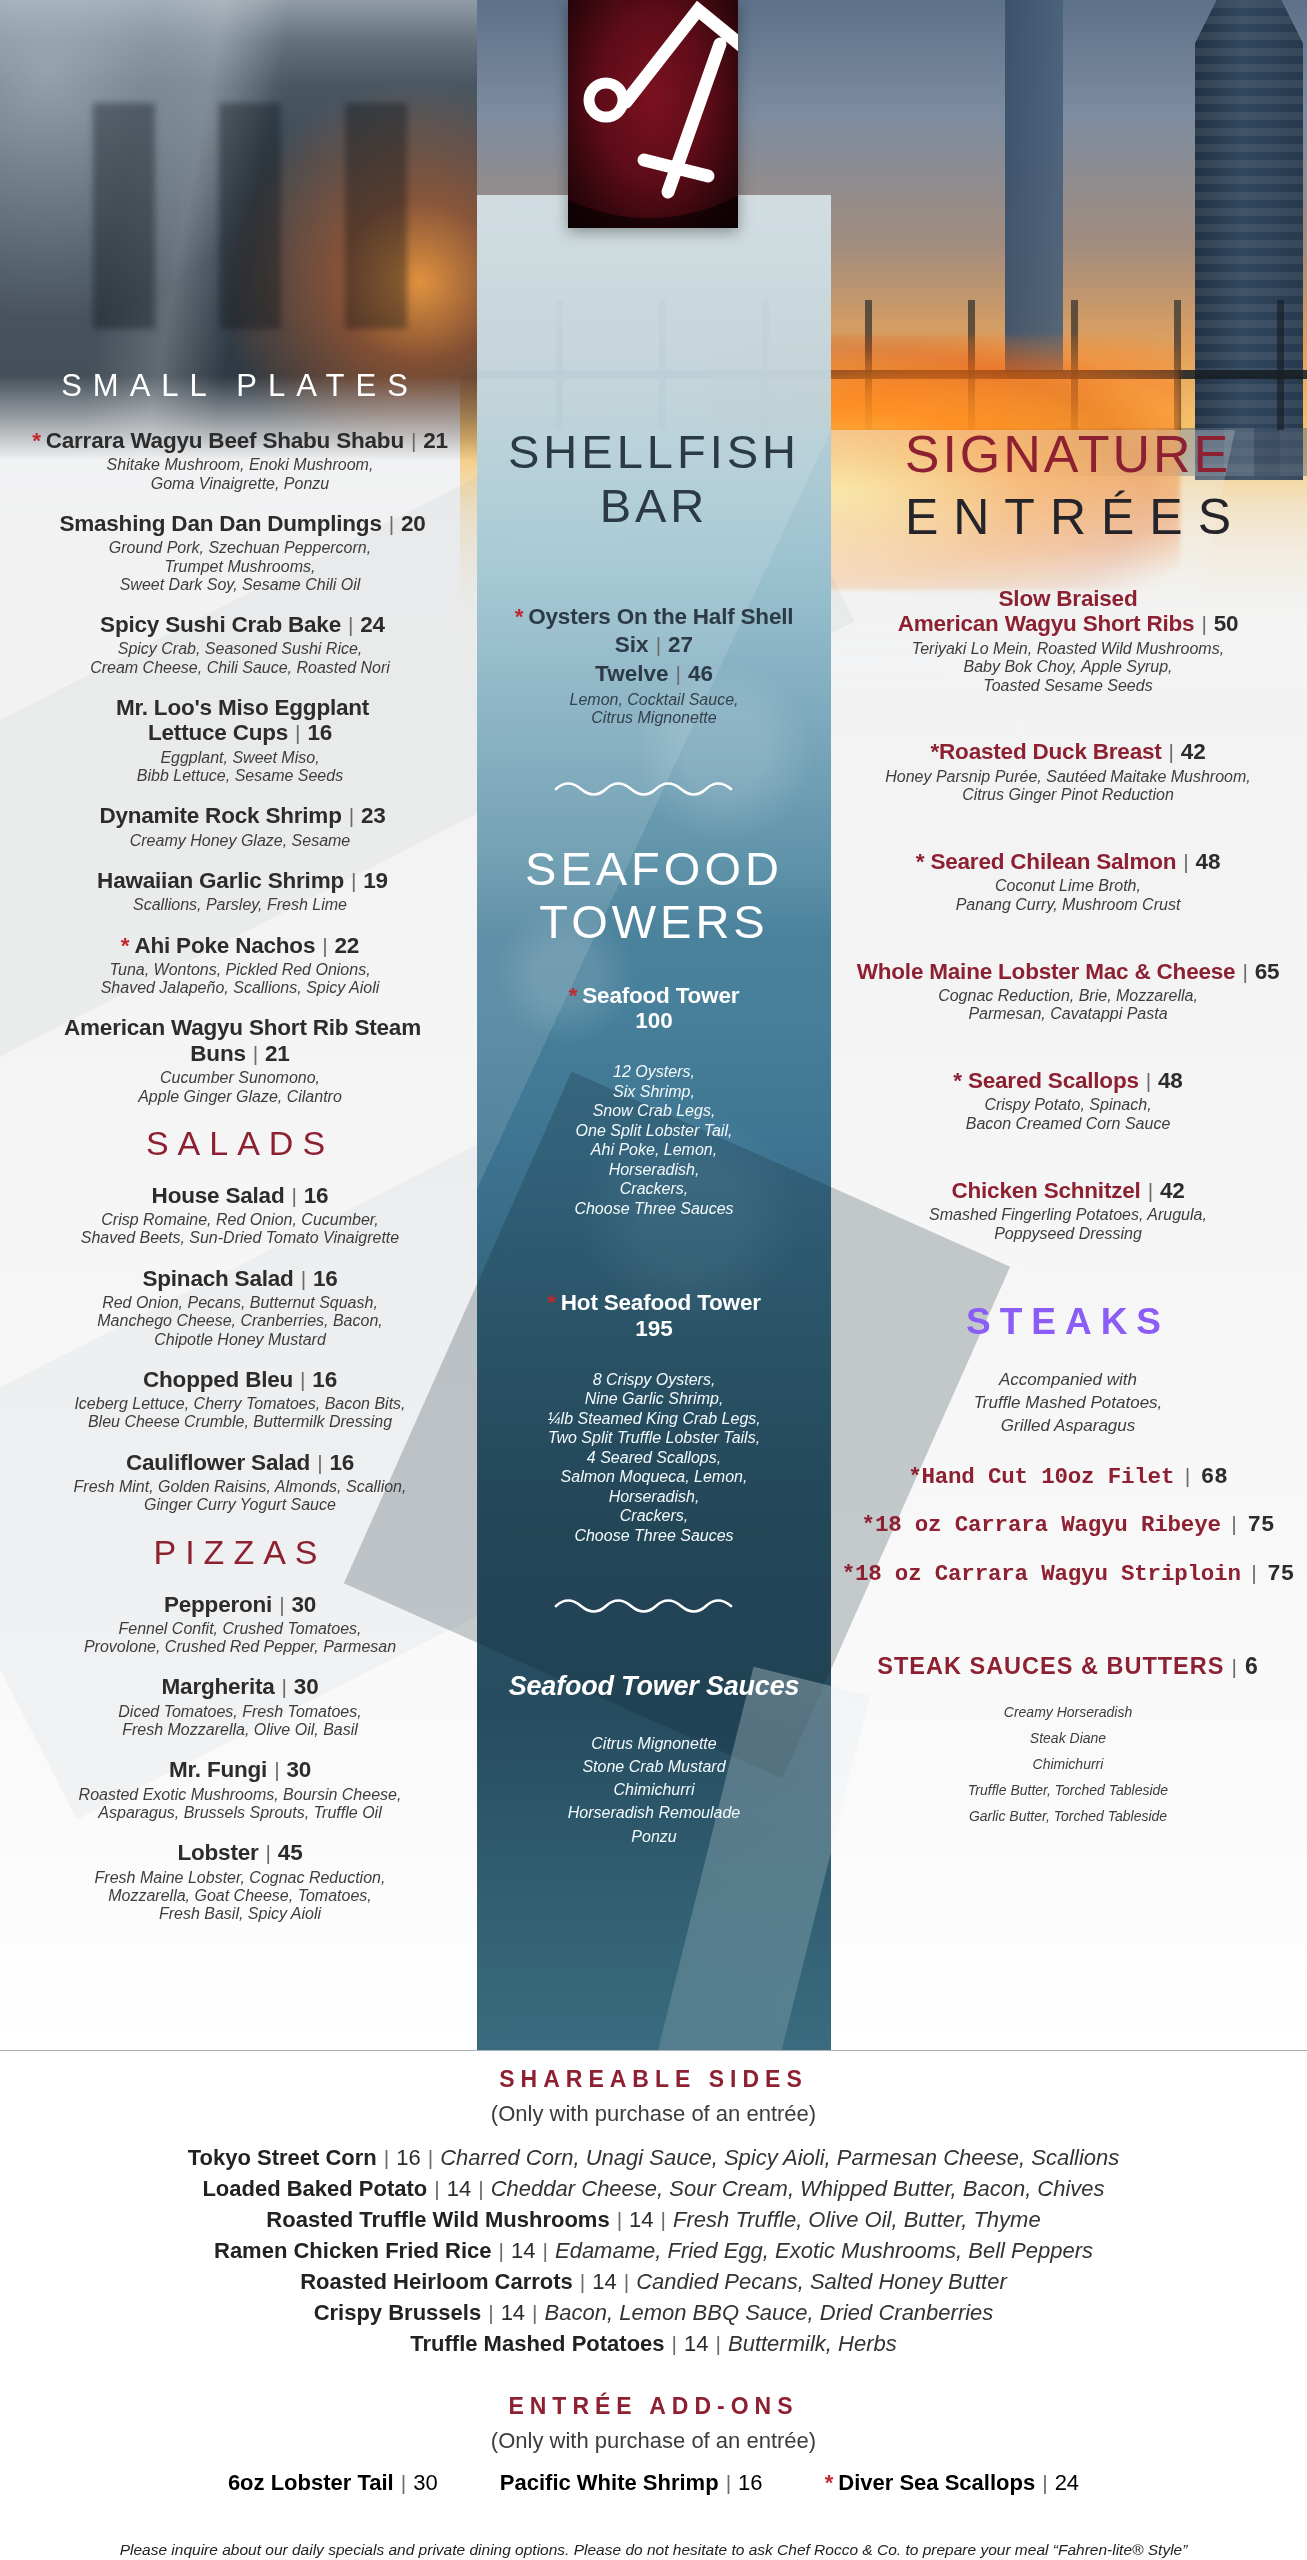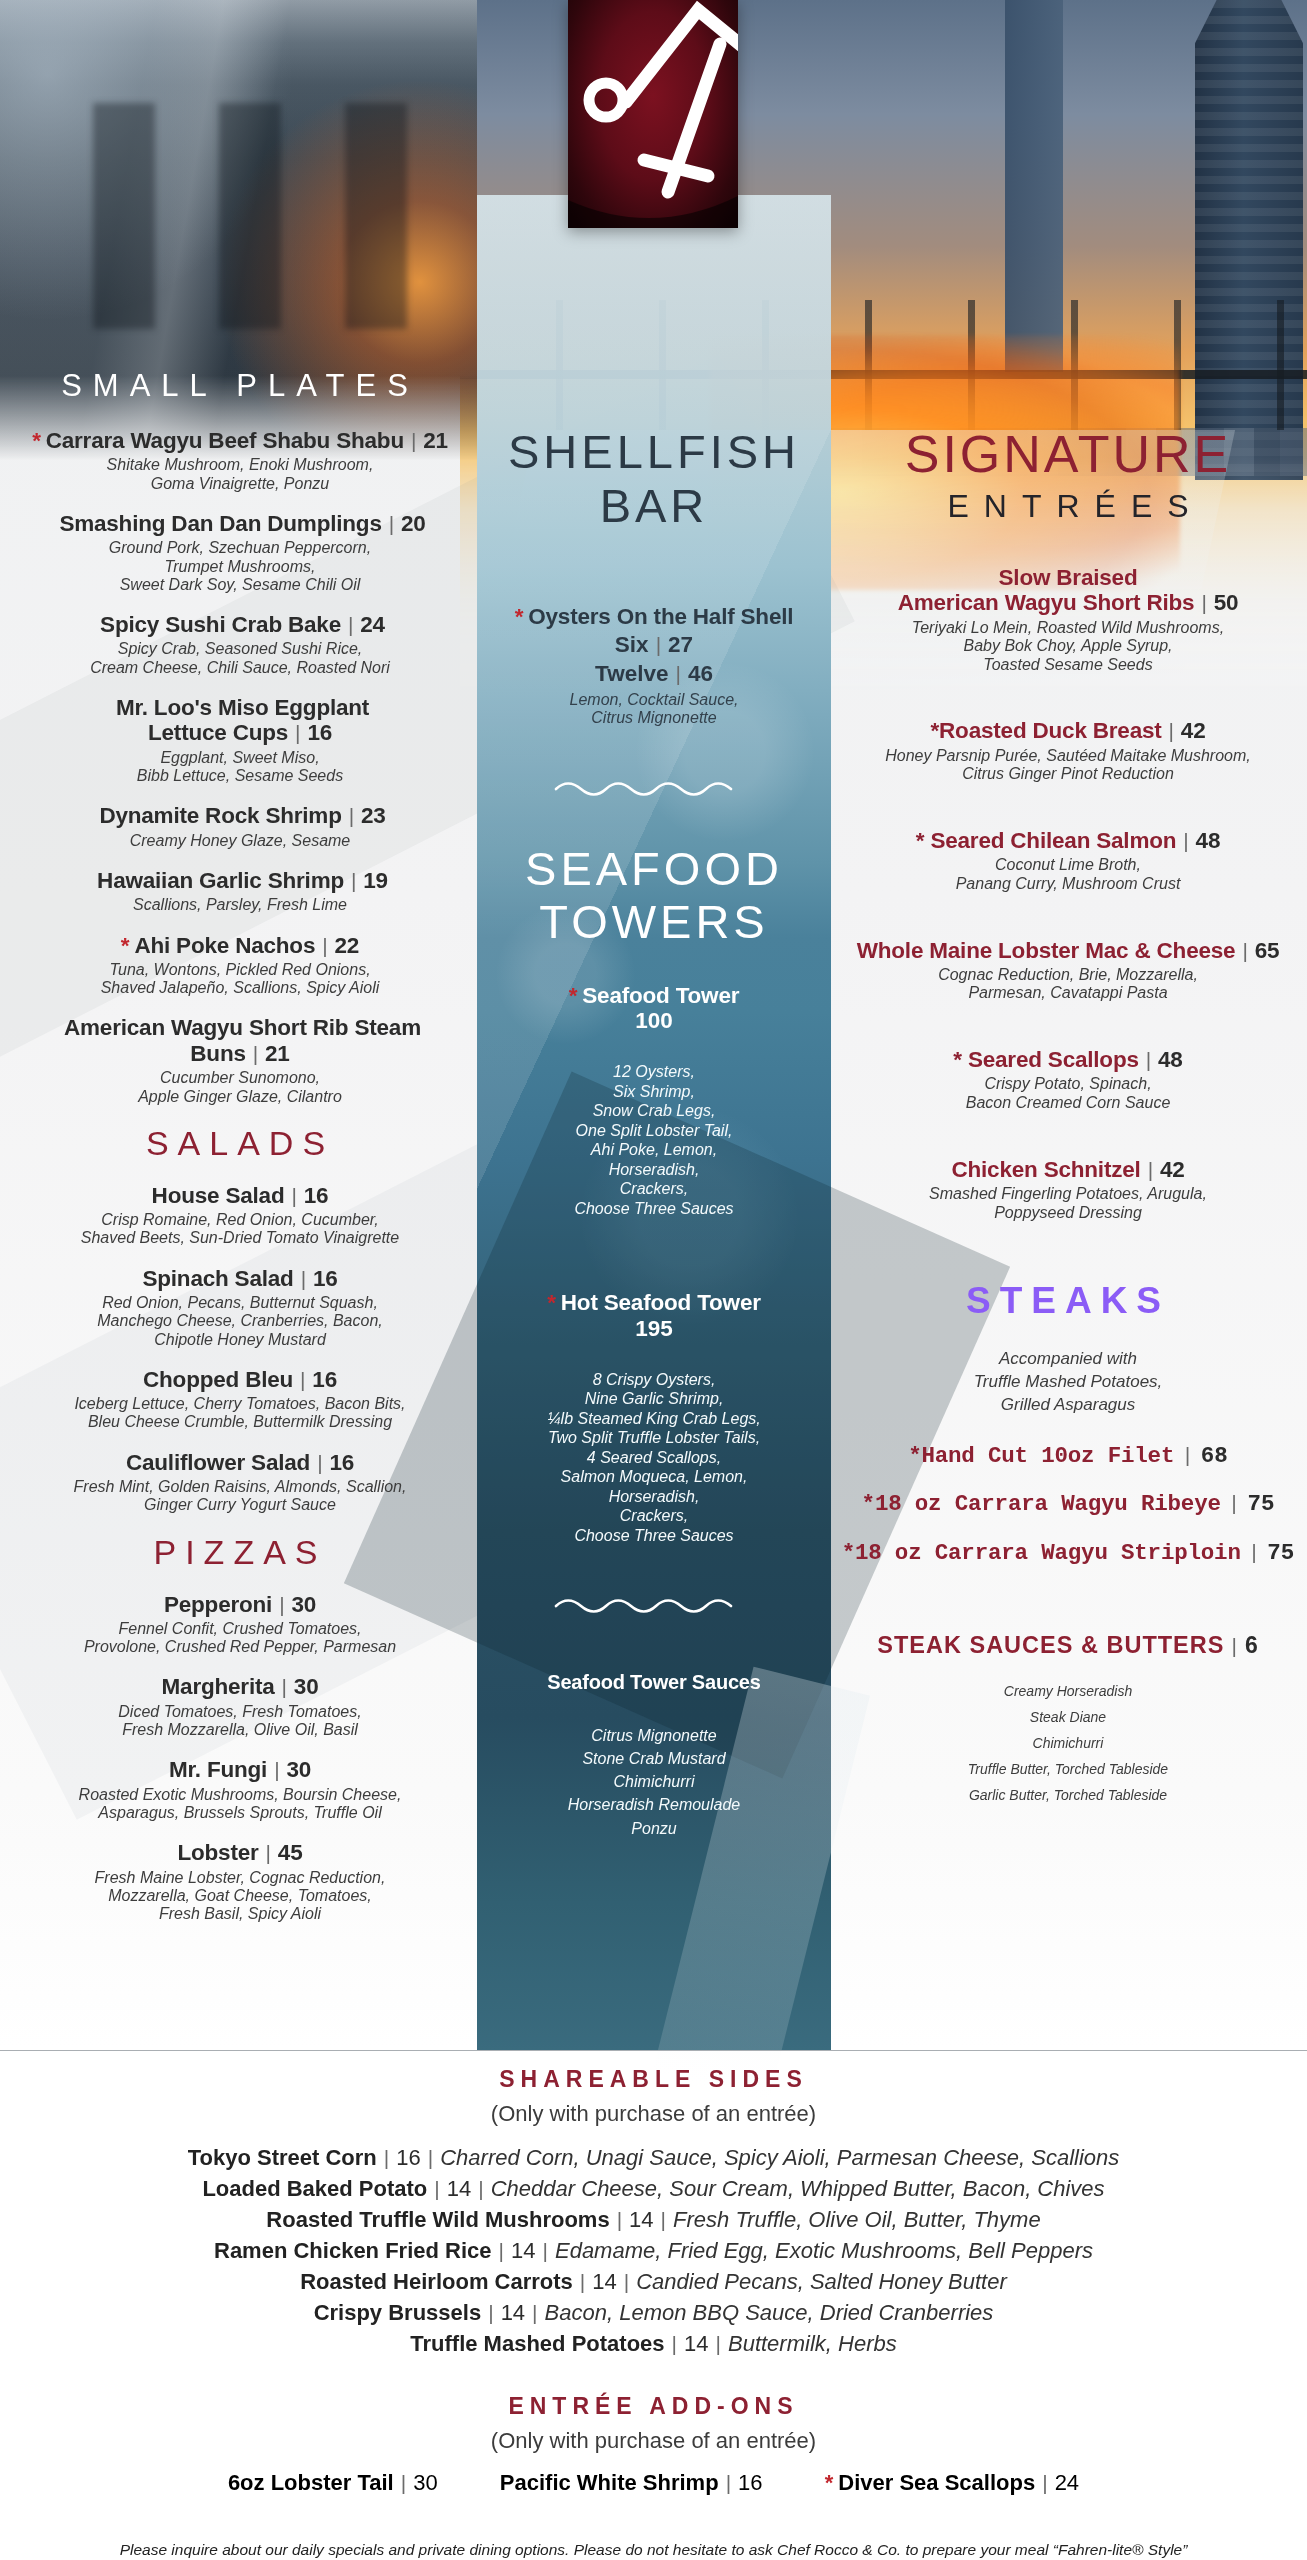--- a/index.html
+++ b/index.html
@@ -91,21 +91,21 @@
   .right-col{position:absolute;left:836px;top:424px;width:464px;text-align:center;z-index:5;}
   .right-col .nm{color:#8d2132;}
   .right-col .ds{line-height:1.16;}
   .mid-dark{color:#2c3a46;}
   .mid-dark .nm,.mid-dark .pr{color:#2c3a46;}
   .mid-dark .ds{color:#33414c;}
   .mid-white,.mid-white .nm,.mid-white .pr{color:#fff;}
   .mid-white .ds{color:#f4fafc;}
   .optline{font-weight:700;font-size:22.5px;line-height:1.3;}
   .sig1{font-size:52px;color:#8d2132;letter-spacing:3px;font-weight:400;}
-  .sig2{font-size:32px;color:#24242a;letter-spacing:15px;font-weight:400;margin-top:4px;text-indent:15px;}
+  .sig2{font-size:50px;color:#24242a;letter-spacing:15px;font-weight:400;margin-top:4px;text-indent:15px;}
   .steaks-hdr{font-size:37px;letter-spacing:9px;color:#8b5cf6;font-weight:700;margin-top:58px;}
   .note{font-style:italic;font-size:17px;color:#3d3d3d;line-height:1.35;white-space:pre-line;margin-top:26px;}
   .steak-line{margin-top:22px;font-family:Liberation Mono, monospace;}
   .butters-title{font-weight:700;font-size:23.5px;color:#8d2132;letter-spacing:1px;margin-top:66px;}
   .butters-list{font-style:italic;font-size:14px;color:#3d3d3d;line-height:1.85;white-space:pre-line;margin-top:20px;}
   .wave{margin:34px auto 0;}
   .divider{position:absolute;left:0;top:2050px;width:1307px;height:1px;background:#a9aeb3;z-index:5;}
   .bottom{position:absolute;left:0;top:2066px;width:1307px;text-align:center;z-index:5;}
   .b-title{font-weight:700;font-size:23px;letter-spacing:6px;color:#8d2132;}
   .b-sub{font-size:22px;color:#3c3c3c;margin-top:8px;}
@@ -192,21 +192,21 @@
 Horseradish,
 Crackers,
 Choose Three Sauces</div>
     </div>
 
     <svg class="wave" width="200" height="16" viewBox="0 0 200 16">
         <path d="M2 9 q12 -11 25 0 t25 0 t25 0 t25 0 t25 0 t25 0 t25 0" stroke="#ffffff" fill="none" stroke-width="2.6" stroke-linecap="round"></path>
       </svg>
 
     <div class="mid-white" style="margin-top:54px;">
-      <div class="nm" style="font-size:20px;">Seafood Tower Sauces</div>
+      <div class="nm" style="font-size:27px;font-style:italic;">Seafood Tower Sauces</div>
       <div class="ds" style="margin-top:30px;line-height:1.45;">Citrus Mignonette
 Stone Crab Mustard
 Chimichurri
 Horseradish Remoulade
 Ponzu</div>
     </div>
   </div>
 </div>
 
 <div class="left-col">

